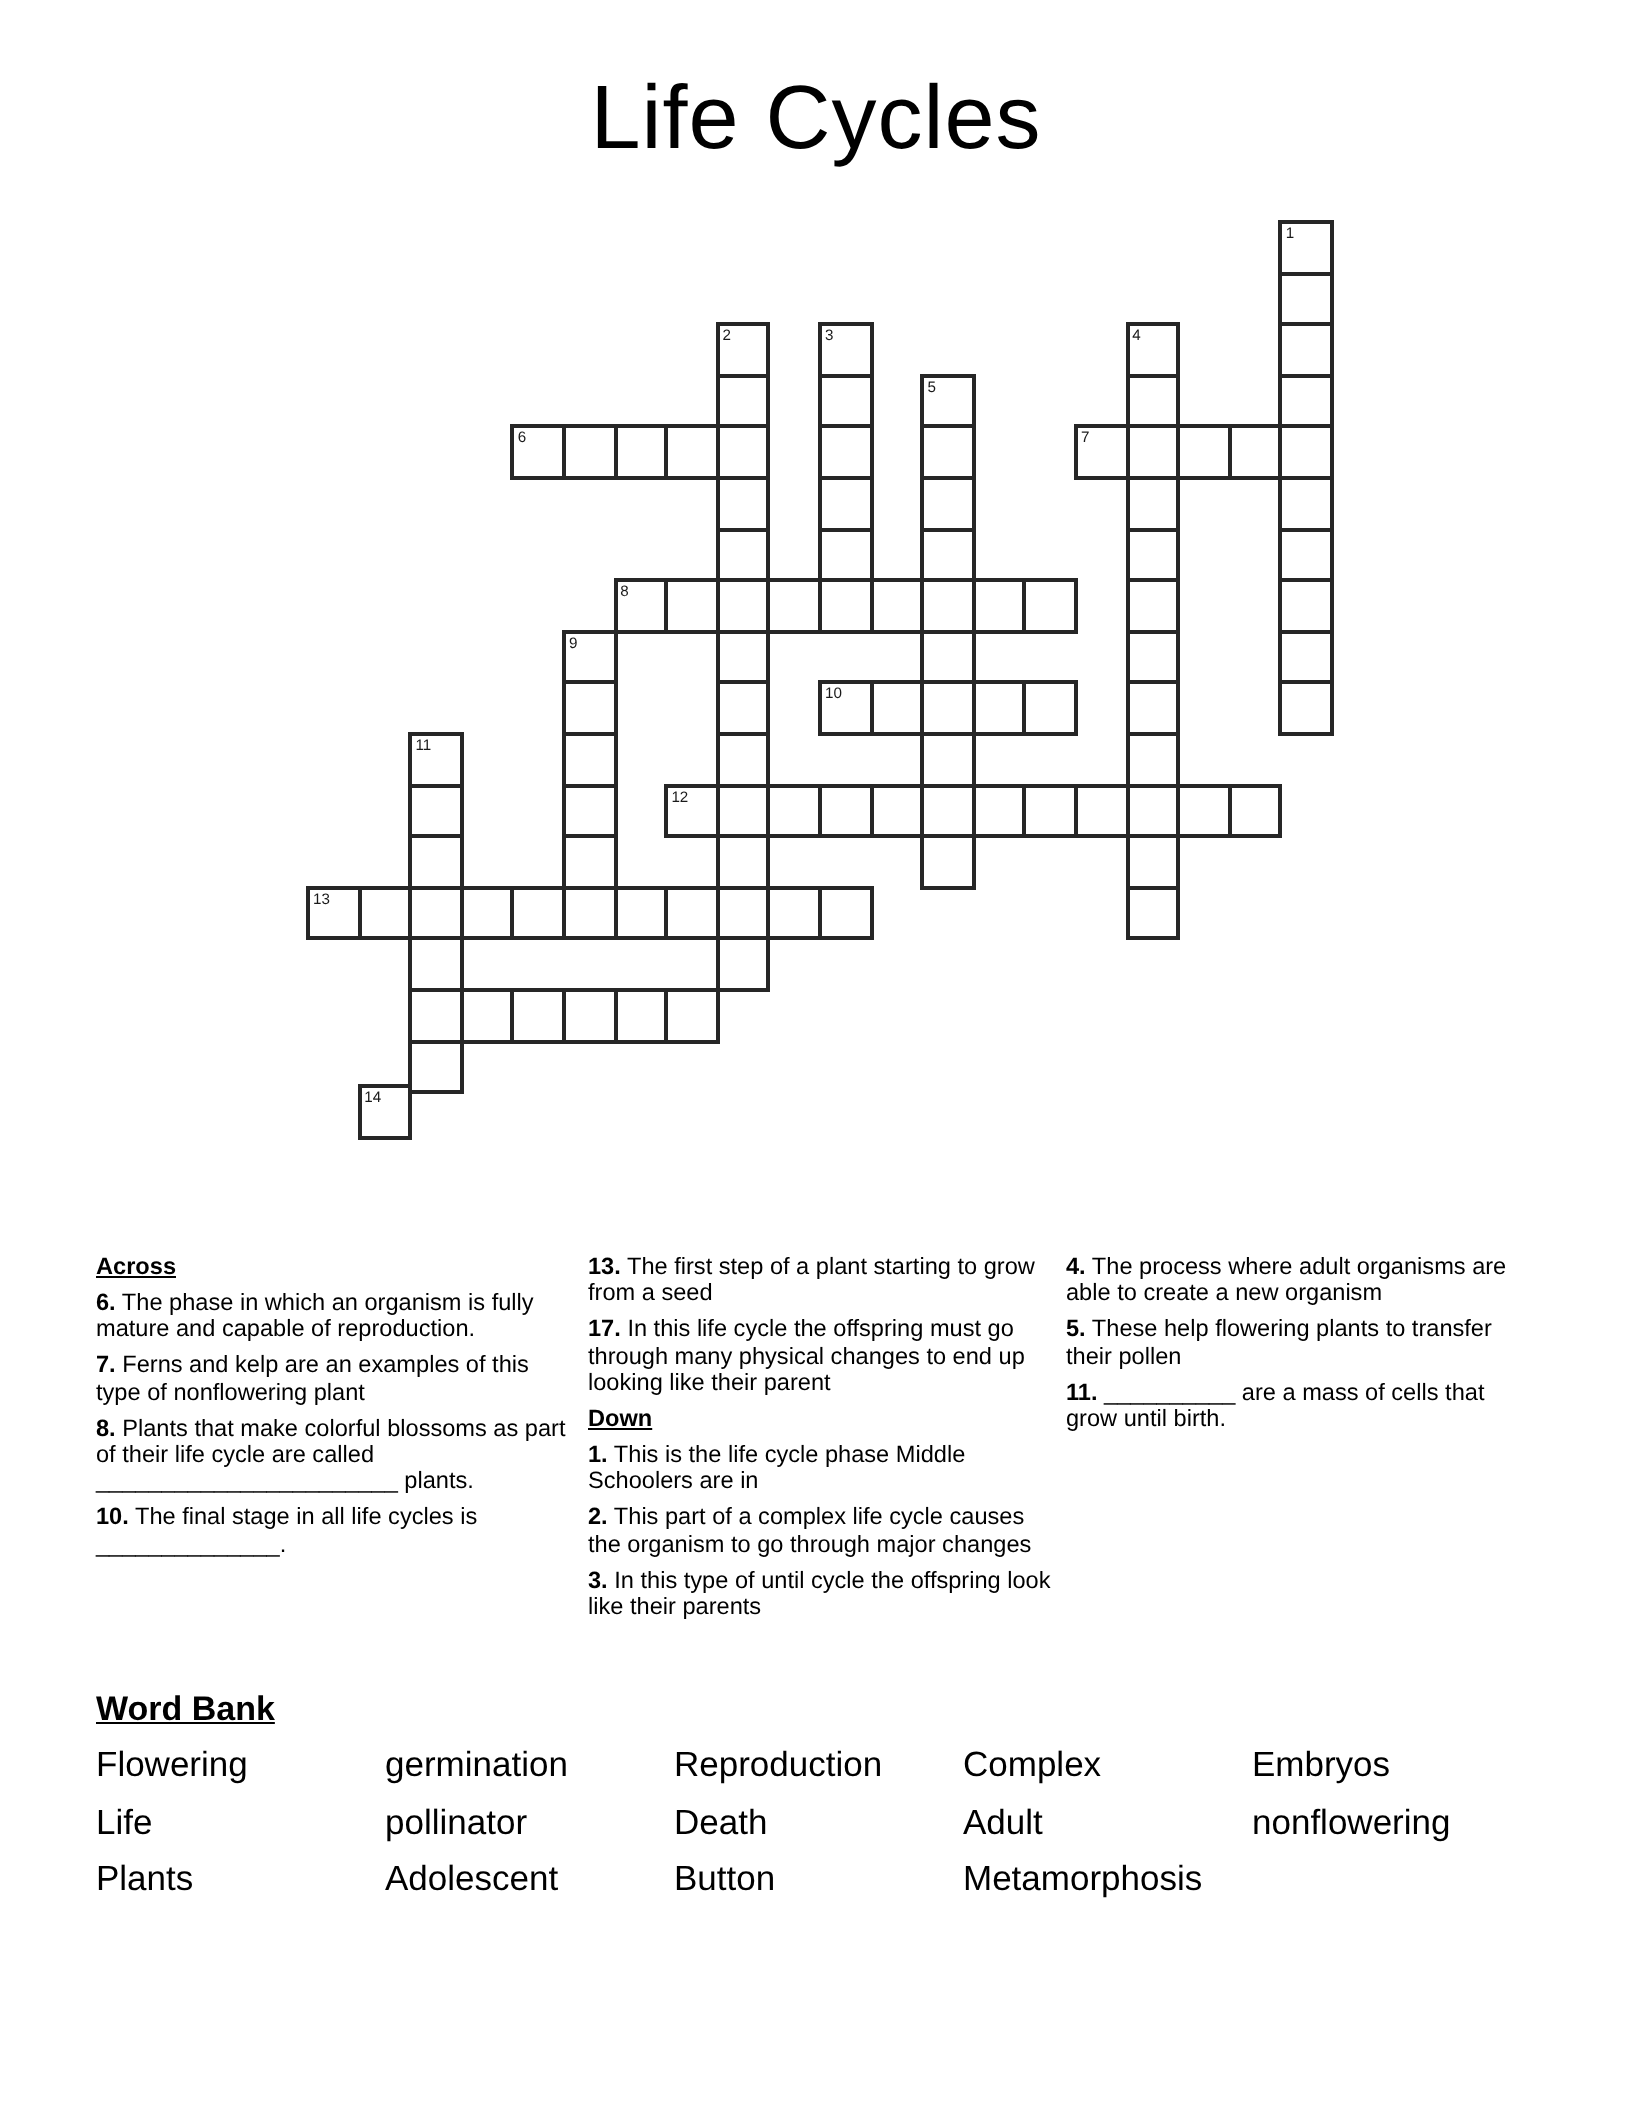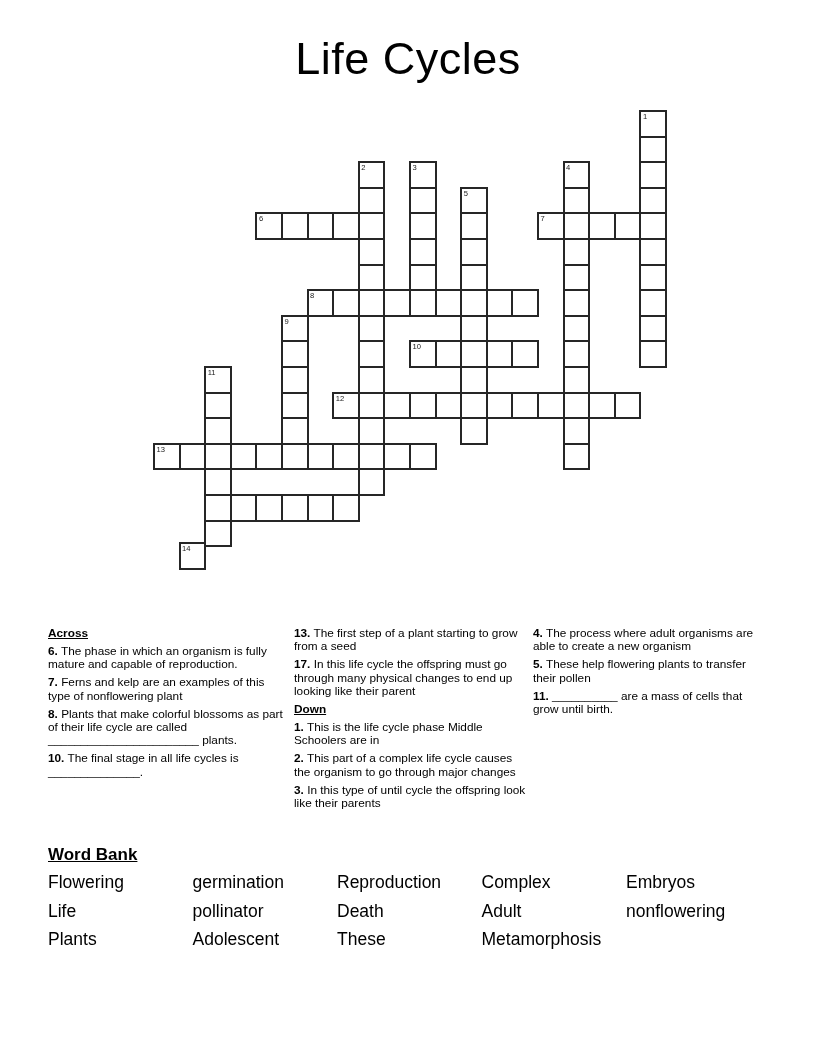--- a/index.html
+++ b/index.html
@@ -209,16 +209,16 @@
       <div class="word">Reproduction</div>
       <div class="word">Complex</div>
       <div class="word">Embryos</div>
       <div class="word">Life</div>
       <div class="word">pollinator</div>
       <div class="word">Death</div>
       <div class="word">Adult</div>
       <div class="word">nonflowering</div>
       <div class="word">Plants</div>
       <div class="word">Adolescent</div>
-      <div class="word">These</div>
+      <div class="word">Button</div>
       <div class="word">Metamorphosis</div>
     </div>
 </div>
 
 </body></html>

